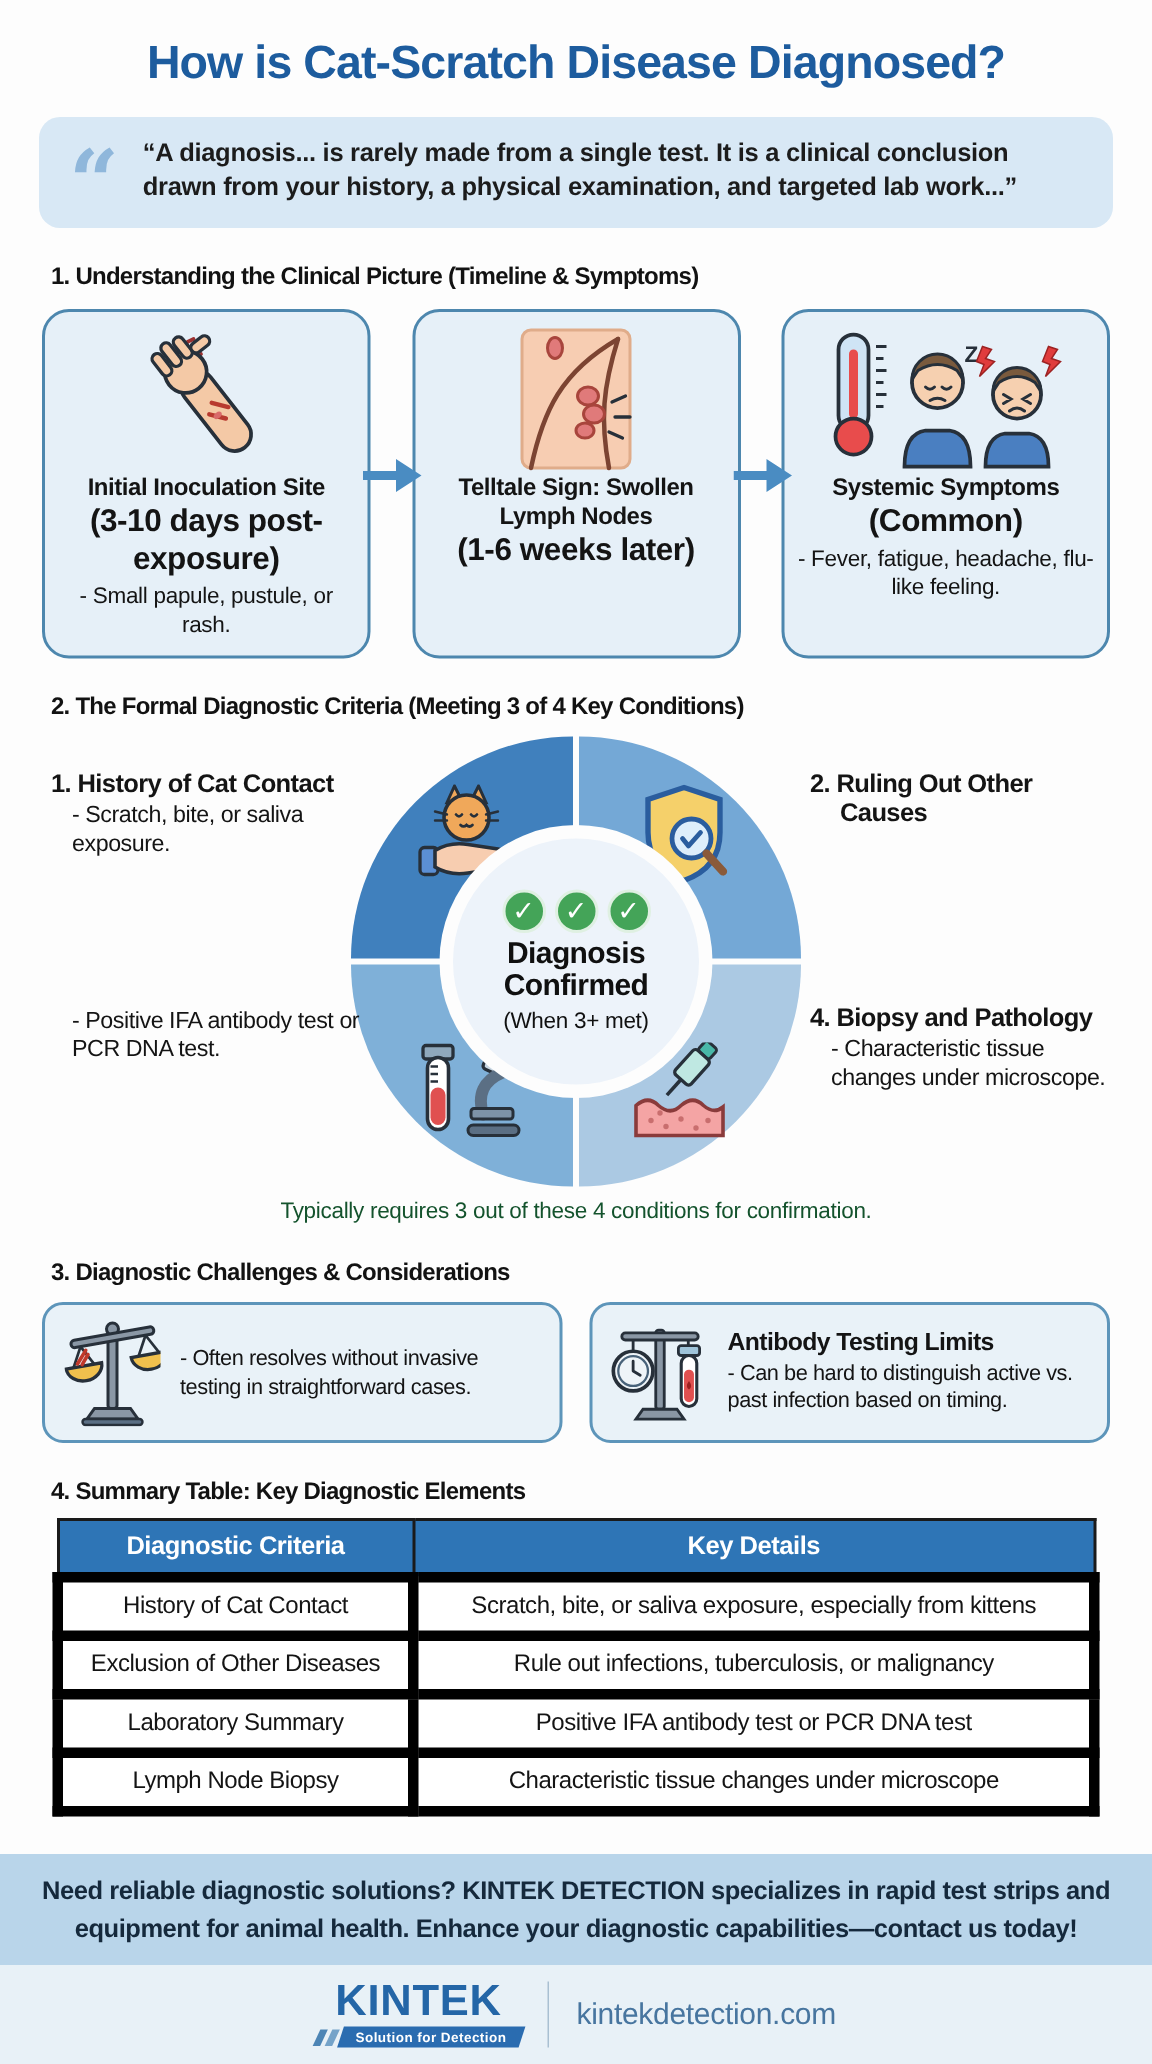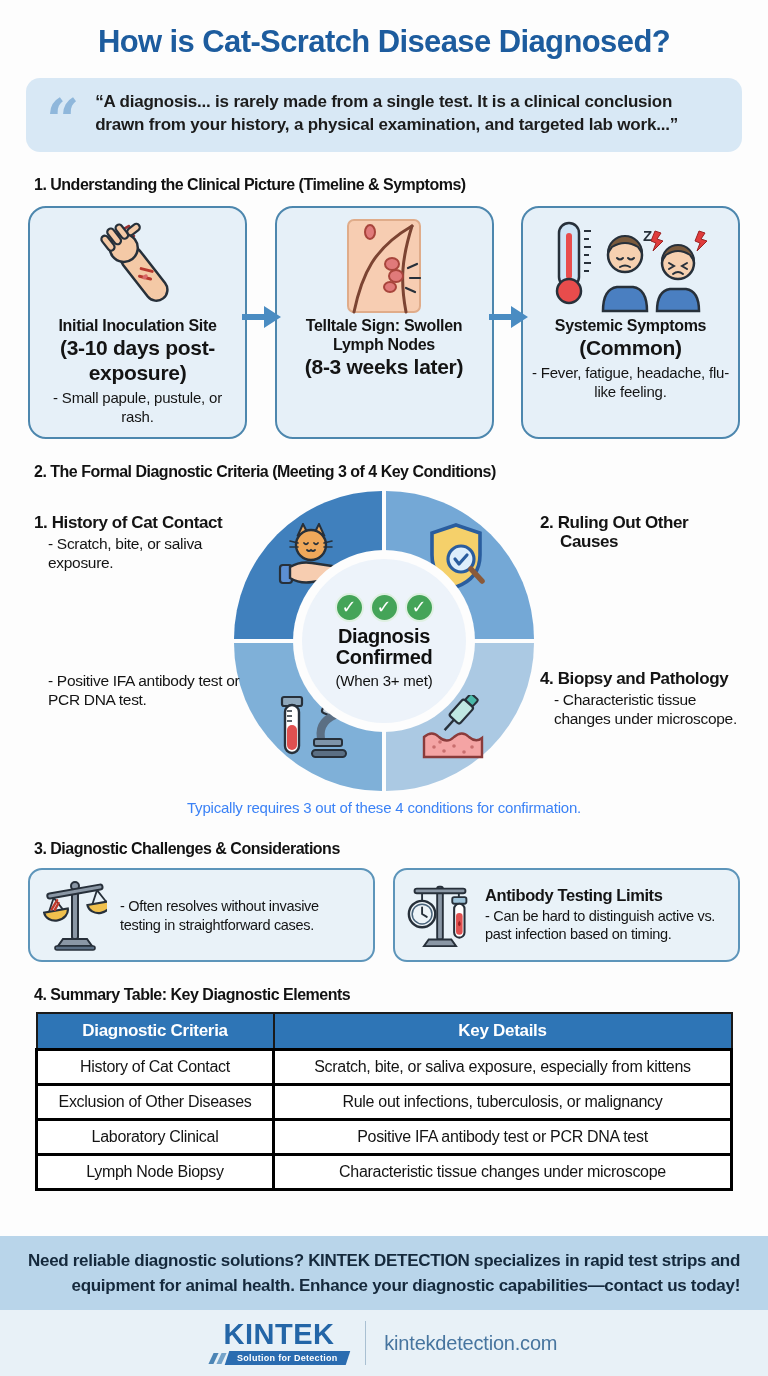--- a/index.html
+++ b/index.html
@@ -72,47 +72,47 @@
     color:#fff;font-weight:bold;font-size:18px;display:flex;align-items:center;justify-content:center;
     border:2px solid #dff0e2;
   }
   .center-title{font-size:20px;font-weight:bold;line-height:1.08;letter-spacing:-0.4px;color:#101010;}
   .center-sub{font-size:15px;margin-top:3px;color:#101010;}
   .q-item{position:absolute;width:206px;}
   .q-item-1{left:34px;top:24px;} .q-item-2{left:540px;top:24px;}
   .q-item-3{left:34px;top:180px;} .q-item-4{left:540px;top:180px;}
   .q-title{font-size:17px;font-weight:bold;line-height:1.15;padding-left:20px;text-indent:-20px;letter-spacing:-0.4px;}
   .q-desc{font-size:15.5px;line-height:1.22;margin-top:3px;padding-left:14px;letter-spacing:-0.3px;}
-  .s2-caption{text-align:center;font-size:15px;margin-top:6px;color:#3b82f6;letter-spacing:-0.2px;}
+  .s2-caption{text-align:center;font-size:15px;margin-top:6px;color:#14532d;letter-spacing:-0.2px;}
   
   .s3-row{display:flex;gap:18px;margin:10px 28px 0;}
   .s3-card{
     flex:1;border:2px solid #5d95ba;border-radius:14px;background:#e9f2f8;
     padding:9px 12px;display:flex;gap:12px;align-items:center;min-height:84px;
   }
   .s3-iconbox{width:66px;flex:none;display:flex;align-items:center;justify-content:center;}
   .s3-title{font-size:16.5px;font-weight:bold;letter-spacing:-0.4px;}
   .s3-desc{font-size:14.5px;line-height:1.25;margin-top:2px;letter-spacing:-0.3px;}
   
   .summary-table{margin:8px 35px 0;width:698px;border-collapse:collapse;}
   .summary-table th{
     background:var(--table-header-bg);color:#fff;font-size:17px;font-weight:bold;
     padding:7px 6px;border:2px solid #1a1a1a;letter-spacing:-0.3px;
   }
   .summary-table td{
-    font-size:16px;text-align:center;padding:7px 6px;border:3px solid #000000;
+    font-size:16px;text-align:center;padding:7px 6px;border:7px solid #000000;
     background:#fff;letter-spacing:-0.3px;
   }
   .col-criteria{width:237px;}
   
   .cta-band{
     position:absolute;left:0;right:0;bottom:66px;height:74px;background:var(--cta-bg);
     display:flex;align-items:center;justify-content:center;padding:0 28px;
   }
-  .cta-text{font-size:17px;font-weight:bold;text-align:right;line-height:1.5;color:#15293c;letter-spacing:-0.3px;}
+  .cta-text{font-size:17px;font-weight:bold;text-align:center;line-height:1.5;color:#15293c;letter-spacing:-0.3px;}
   .bottom-bar{
     position:absolute;left:0;right:0;bottom:0;height:66px;background:var(--footer-bg);
     display:flex;align-items:center;justify-content:center;gap:18px;
   }
   .brand-block{text-align:center;}
   .brand-name{font-size:29px;font-weight:bold;color:var(--brand-blue);letter-spacing:0.5px;line-height:0.95;}
   .tagline-row{display:flex;align-items:center;justify-content:center;gap:3px;margin-top:3px;}
   .slash{width:5px;height:11px;background:#4c85b5;transform:skewX(-25deg);}
   .slash.s2{background:#74a3c9;}
   .brand-tagline{
@@ -168,21 +168,21 @@
         <path d="M14 94 C22 56 34 30 72 8" fill="none" stroke="#7c4432" stroke-width="3" stroke-linecap="round"></path>
         <path d="M72 8 C62 40 60 62 66 94" fill="none" stroke="#7c4432" stroke-width="3" stroke-linecap="round"></path>
         <ellipse cx="30" cy="14" rx="5" ry="7" fill="#e07a7a" stroke="#a8453c" stroke-width="2"></ellipse>
         <ellipse cx="52" cy="46" rx="7" ry="6" fill="#e07a7a" stroke="#a8453c" stroke-width="2"></ellipse>
         <ellipse cx="56" cy="58" rx="7" ry="6" fill="#e07a7a" stroke="#a8453c" stroke-width="2"></ellipse>
         <ellipse cx="50" cy="69" rx="6" ry="5" fill="#e07a7a" stroke="#a8453c" stroke-width="2"></ellipse>
         <path d="M68 50 l9 -4 M70 60 l10 0 M66 70 l9 4" stroke="#27303a" stroke-width="2.2" stroke-linecap="round"></path>
       </svg>
     </div>
     <div class="s1-title">Telltale Sign: Swollen Lymph Nodes</div>
-    <div class="s1-timing">(8-3 weeks later)</div>
+    <div class="s1-timing">(1-6 weeks later)</div>
   </div>
 
   <div class="s1-card">
     <div class="s1-iconbox">
       <svg width="160" height="94" viewBox="0 0 160 94">
         <rect x="8" y="4" width="20" height="64" rx="10" fill="#cfe4f5" stroke="#27303a" stroke-width="2.5"></rect>
         <rect x="15" y="14" width="6" height="46" rx="3" fill="#e84c4c"></rect>
         <circle cx="18" cy="72" r="12" fill="#e84c4c" stroke="#27303a" stroke-width="2.5"></circle>
         <path d="M33 12 h7 M33 20 h5 M33 28 h7 M33 36 h5 M33 44 h7 M33 52 h5" stroke="#27303a" stroke-width="2"></path>
         <g>
@@ -370,21 +370,21 @@
   <tbody>
     <tr>
       <td>History of Cat Contact</td>
       <td>Scratch, bite, or saliva exposure, especially from kittens</td>
     </tr>
     <tr>
       <td>Exclusion of Other Diseases</td>
       <td>Rule out infections, tuberculosis, or malignancy</td>
     </tr>
     <tr>
-      <td>Laboratory Clinical</td>
+      <td>Laboratory Summary</td>
       <td>Positive IFA antibody test or PCR DNA test</td>
     </tr>
     <tr>
       <td>Lymph Node Biopsy</td>
       <td>Characteristic tissue changes under microscope</td>
     </tr>
   </tbody>
 </table>
 
 <div class="cta-band">

